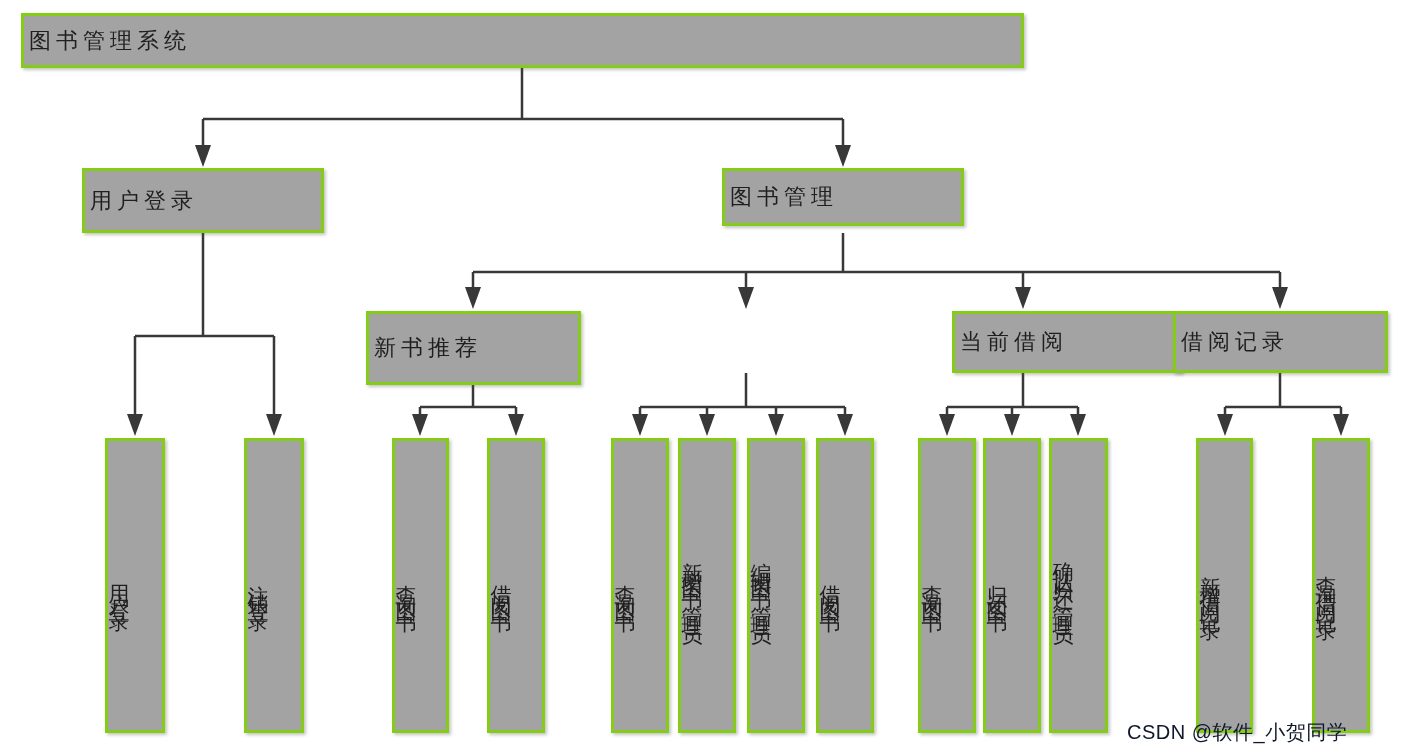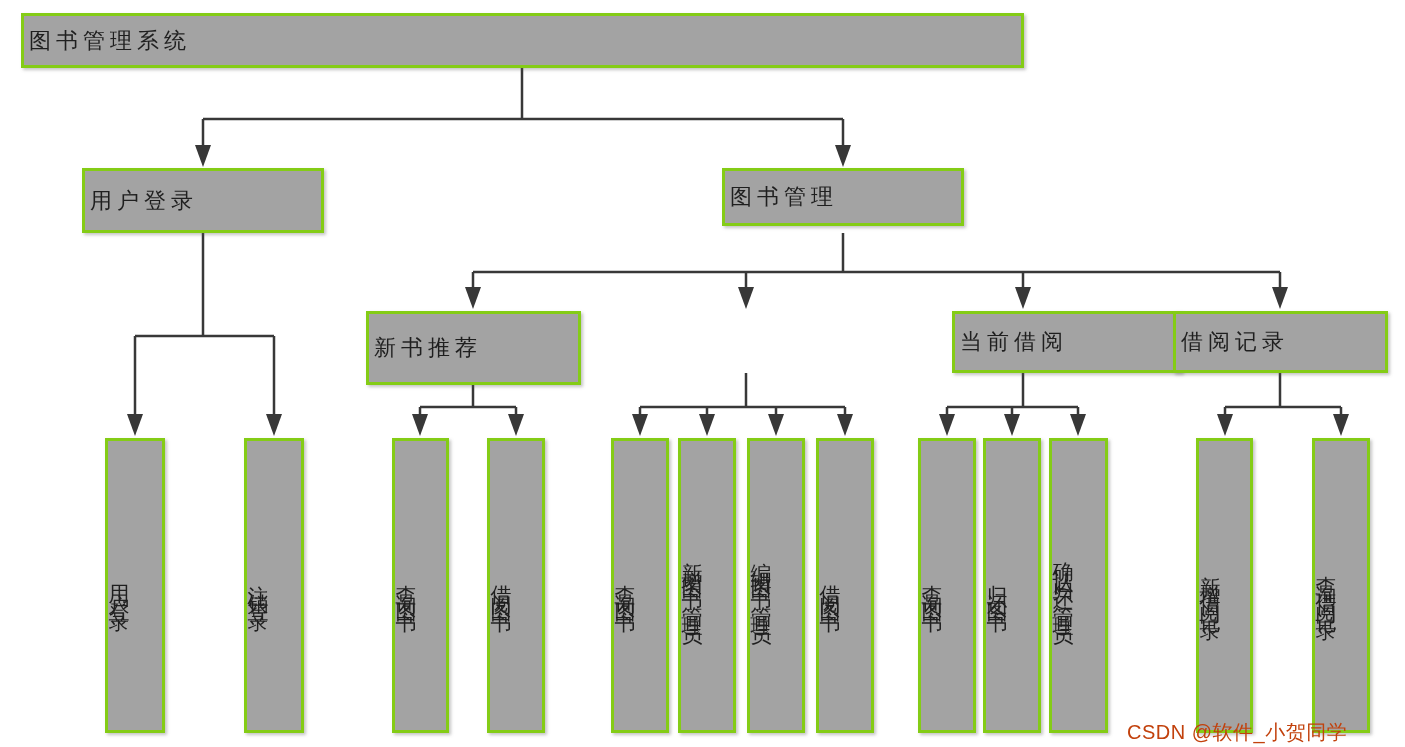--- a/index.html
+++ b/index.html
@@ -17,21 +17,21 @@
   .hlabel{
     font-size:22px;letter-spacing:5px;text-indent:5px;white-space:nowrap;line-height:1;
   }
   .vlabel{
     writing-mode:vertical-rl;text-orientation:mixed;
     font-size:21px;line-height:1;letter-spacing:9px;white-space:nowrap;
   }
   .watermark{
     position:absolute;z-index:3;left:1127px;top:719px;
     font-family:"Liberation Sans","DejaVu Sans",sans-serif;
-    font-size:20px;color:#c2410c;white-space:nowrap;letter-spacing:0.5px;
+    font-size:20px;color:#0f172a;white-space:nowrap;letter-spacing:0.5px;
   }
 </style>
 </head>
 <body>
 
 <div class="stage">
 
   <svg class="connectors" width="1405" height="747" viewBox="0 0 1405 747">
     <g stroke="#383838" stroke-width="2.5" fill="none">
       <path d="M522 68 V119 M203 119 H843 M203 119 V150 M843 119 V150"></path>

